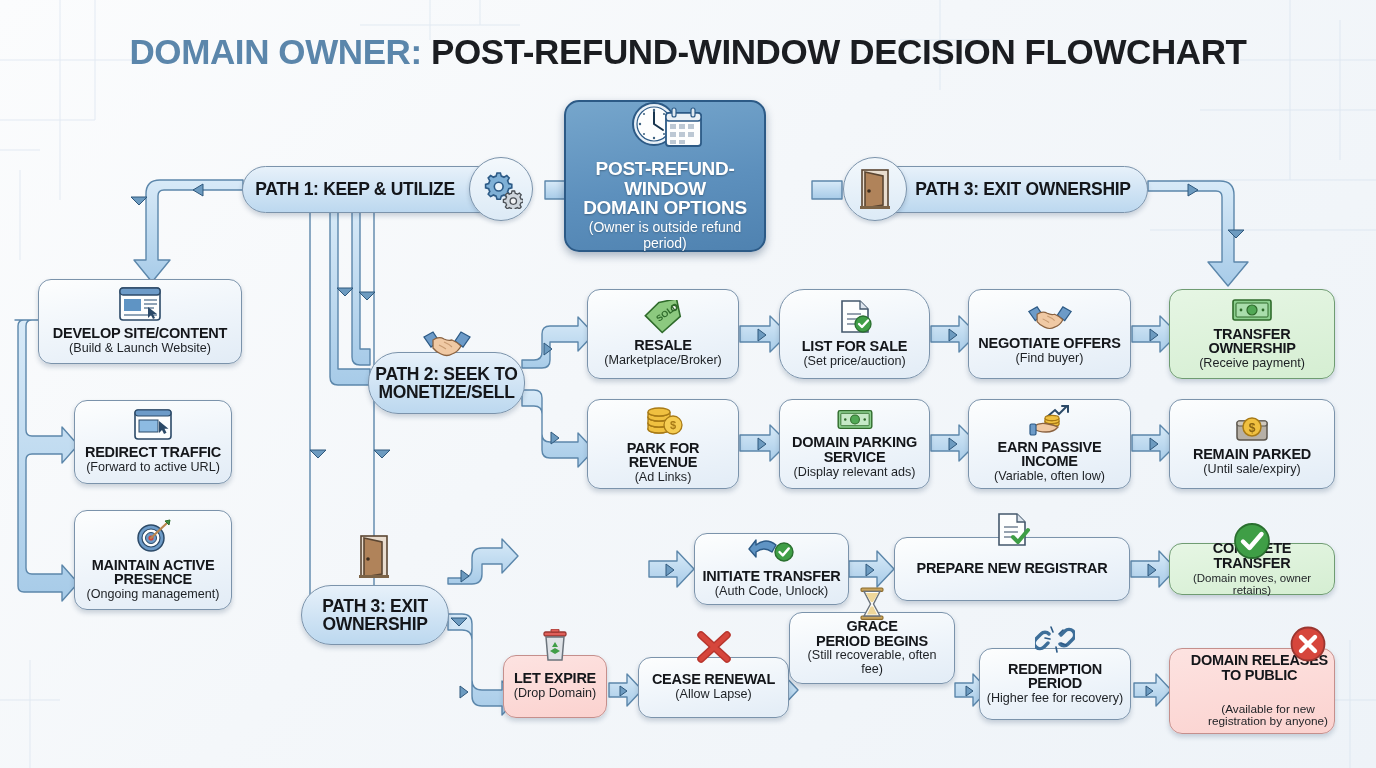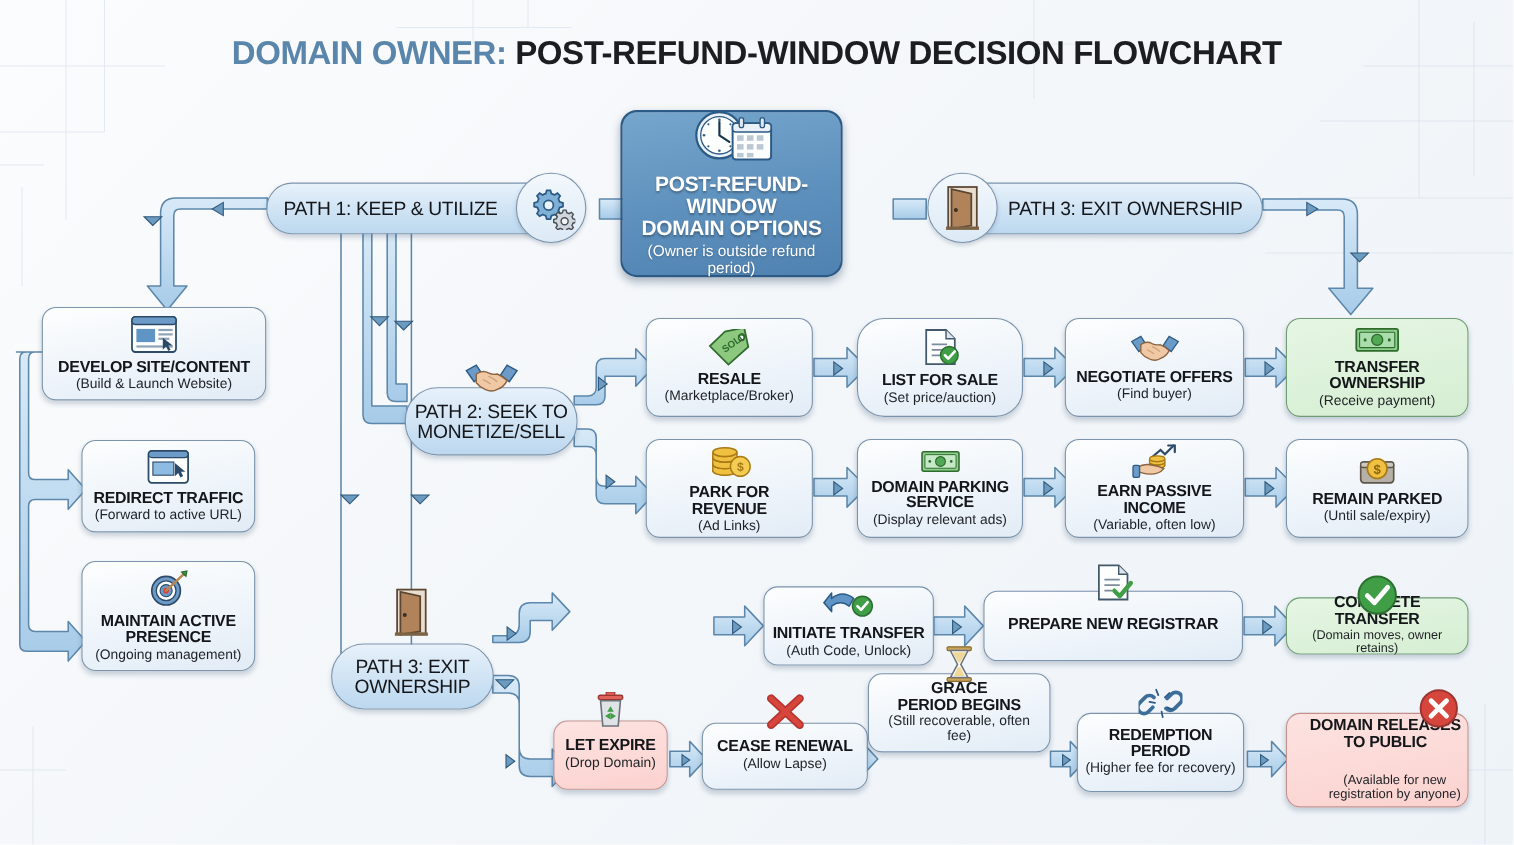--- a/index.html
+++ b/index.html
@@ -18,21 +18,21 @@
     position: absolute; inset: 0;
     pointer-events: none;
     opacity: .55;
   }
   #svg-links { position:absolute; left:0; top:0; width:1376px; height:768px; pointer-events:none; }
 
   
   #title {
     position: absolute; left: 0; top: 32px; width: 1376px;
     text-align: center;
-    font-size: 30px; font-weight: bold; letter-spacing: -0.4px;
+    font-size: 35px; font-weight: bold; letter-spacing: -0.4px;
     white-space: nowrap;
   }
   #title .hl { color:#5b86ab; }
   #title .rest { color:#1b1d21; }
 
   
   .node {
     position: absolute;
     border: 1.6px solid #7b93ab;
     border-radius: 13px;
@@ -61,21 +61,21 @@
   .pill {
     position: absolute;
     border: 1.6px solid #7b93ab;
     border-radius: 30px;
     background: linear-gradient(180deg,#e7f1fa 0%,#cfe3f4 55%,#bcd8ef 100%);
     box-shadow: 0 3px 5px rgba(40,70,100,.22);
     display:flex; align-items:center; justify-content:center;
     text-align:center;
   }
   .pill .ttl {
-    font-weight:normal; color:#14161a; font-size:17.5px;
+    font-weight:bold; color:#14161a; font-size:17.5px;
     letter-spacing:-0.3px; line-height:1.03; white-space: pre-line;
   }
   .badge {
     position:absolute; border-radius:50%;
     border:1.6px solid #7b93ab;
     background: linear-gradient(180deg,#f3f8fc 0%,#dceaf6 100%);
     box-shadow: 0 2px 4px rgba(40,70,100,.22);
     display:flex; align-items:center; justify-content:center;
   }
 

